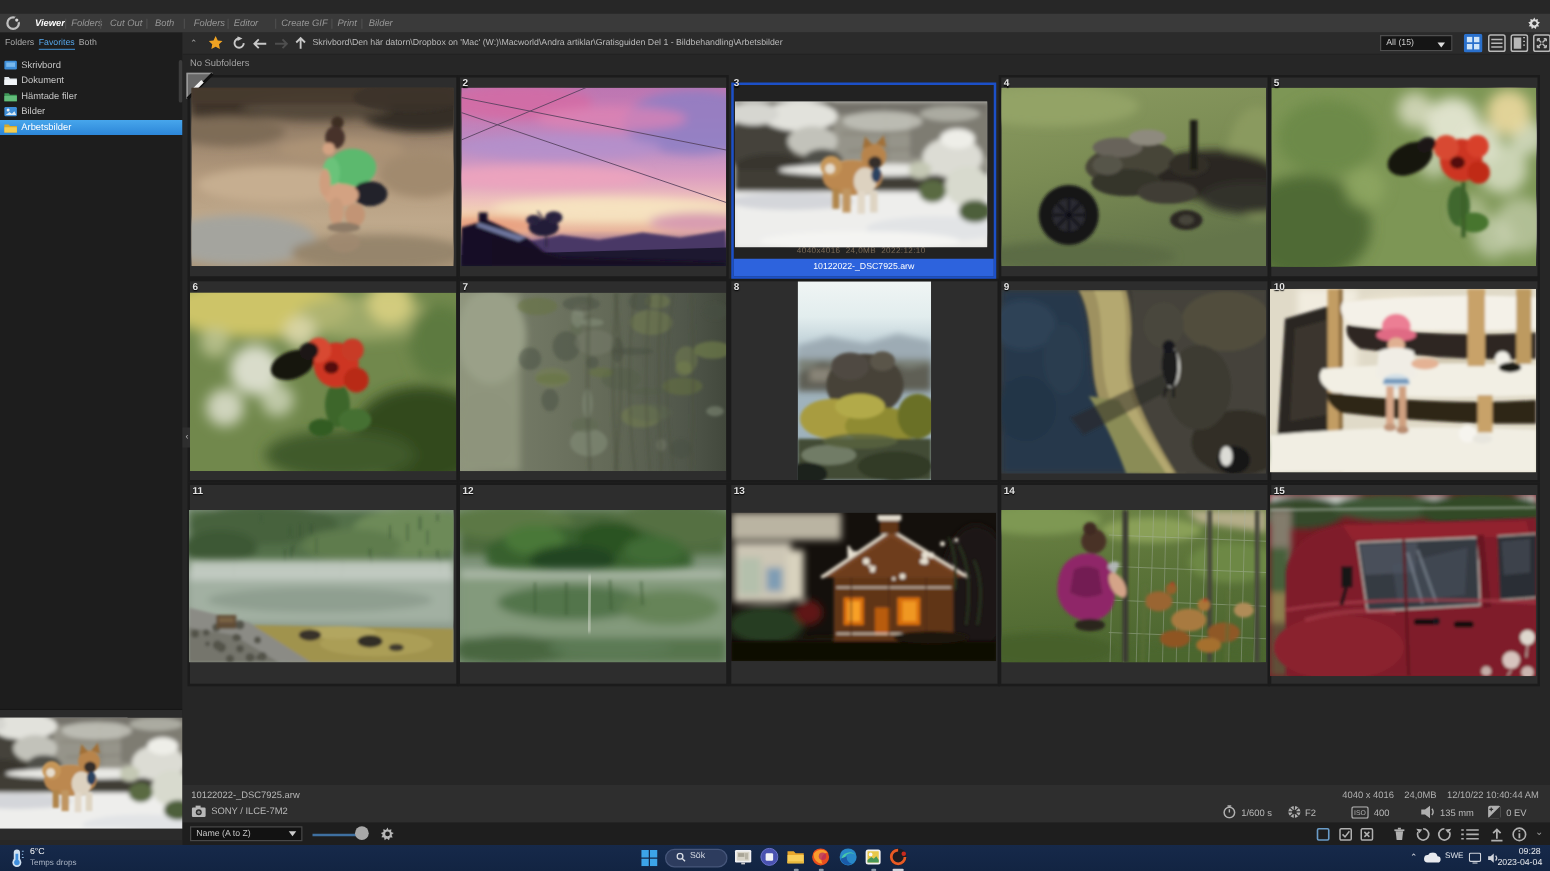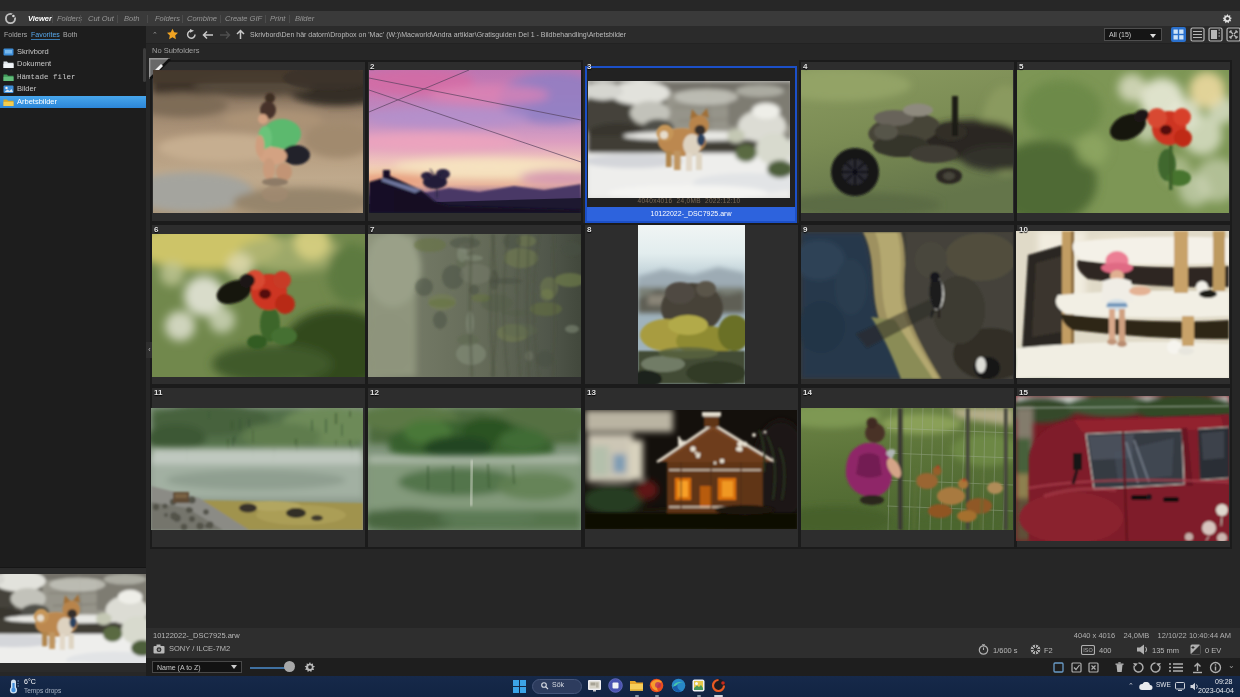--- a/index.html
+++ b/index.html
@@ -39,21 +39,21 @@
   <span class="mi" style="left:28px; color:#fff; font-weight:bold;">Viewer</span>
   <span class="msep" style="left:52px;"></span>
   <span class="mi" style="left:57px;">Folders</span>
   <span class="msep" style="left:80px;"></span>
   <span class="mi" style="left:88px;">Cut Out</span>
   <span class="msep" style="left:117px;"></span>
   <span class="mi" style="left:124px;">Both</span>
   <span class="msep" style="left:147px;"></span>
   <span class="mi" style="left:155px;">Folders</span>
   <span class="msep" style="left:182px;"></span>
-  <span class="mi" style="left:187px;">Combine</span>
+  <span class="mi" style="left:187px;">Editor</span>
   <span class="msep" style="left:220px;"></span>
   <span class="mi" style="left:225px;">Create GIF</span>
   <span class="msep" style="left:265px;"></span>
   <span class="mi" style="left:270px;">Print</span>
   <span class="msep" style="left:289px;"></span>
   <span class="mi" style="left:295px;">Bilder</span>
   <svg width="11" height="11" style="position:absolute;right:7px;top:2px;">
         <path d="M5.5,1 L6.3,2.8 L8.3,2.2 L8.1,4.2 L10,5 L8.4,6.3 L9.2,8.2 L7.2,8.2 L6.6,10.2 L5,9 L3.4,10.2 L3,8.2 L1,8 L2,6.3 L0.6,4.9 L2.5,4.2 L2.3,2.2 L4.3,2.7 Z" fill="#ddd"></path>
         <circle cx="5.5" cy="5.6" r="1.7" fill="#3a3a3a"></circle>
       </svg>
@@ -65,21 +65,21 @@
   <div style="position:absolute;left:63px;top:5px;font-size:7px;color:#aaa;">Both</div>
 
   <div class="fitem" style="top:19.5px;"><svg class="ficon" width="11" height="9">
           <rect x="0.5" y="0.5" width="10" height="7" rx="1" fill="#3e8ed8"></rect>
           <rect x="2" y="2" width="7" height="3.5" fill="#78b8ec"></rect>
         </svg>Skrivbord</div>
   <div class="fitem" style="top:32px;"><svg class="ficon" width="11" height="9">
           <path d="M0.5,1.5 L4,1.5 L5,2.8 L10.5,2.8 L10.5,8 L0.5,8 Z" fill="#dfe5ea"></path>
           <path d="M0.5,3.8 L10.5,3.8 L10.5,8 L0.5,8 Z" fill="#f2f5f8"></path>
         </svg>Dokument</div>
-  <div class="fitem" style="top:44.5px;font-family:Liberation Mono, monospace;"><svg class="ficon" width="11" height="9">
+  <div class="fitem" style="top:44.5px;"><svg class="ficon" width="11" height="9">
           <path d="M0.5,1.5 L4,1.5 L5,2.8 L10.5,2.8 L10.5,8 L0.5,8 Z" fill="#3f9858"></path>
           <path d="M0.5,3.8 L10.5,3.8 L10.5,8 L0.5,8 Z" fill="#62bc7a"></path>
         </svg>Hämtade filer</div>
   <div class="fitem" style="top:57px;"><svg class="ficon" width="11" height="9">
           <rect x="0.5" y="0.5" width="10" height="7.5" rx="1" fill="#3e8ed8"></rect>
           <circle cx="3.5" cy="3" r="1.2" fill="#f0f0f0"></circle>
           <path d="M1.5,7 L4.5,4.5 L6.5,6 L8.5,4 L10,7 Z" fill="#d8e8f4"></path>
         </svg>Bilder</div>
   <div class="fitem" style="top:69.5px;background:linear-gradient(#47a6ec,#2c86d8);color:#fff;"><svg class="ficon" width="11" height="9">
           <path d="M0.5,1.5 L4,1.5 L5,2.8 L10.5,2.8 L10.5,8 L0.5,8 Z" fill="#d8a828"></path>

